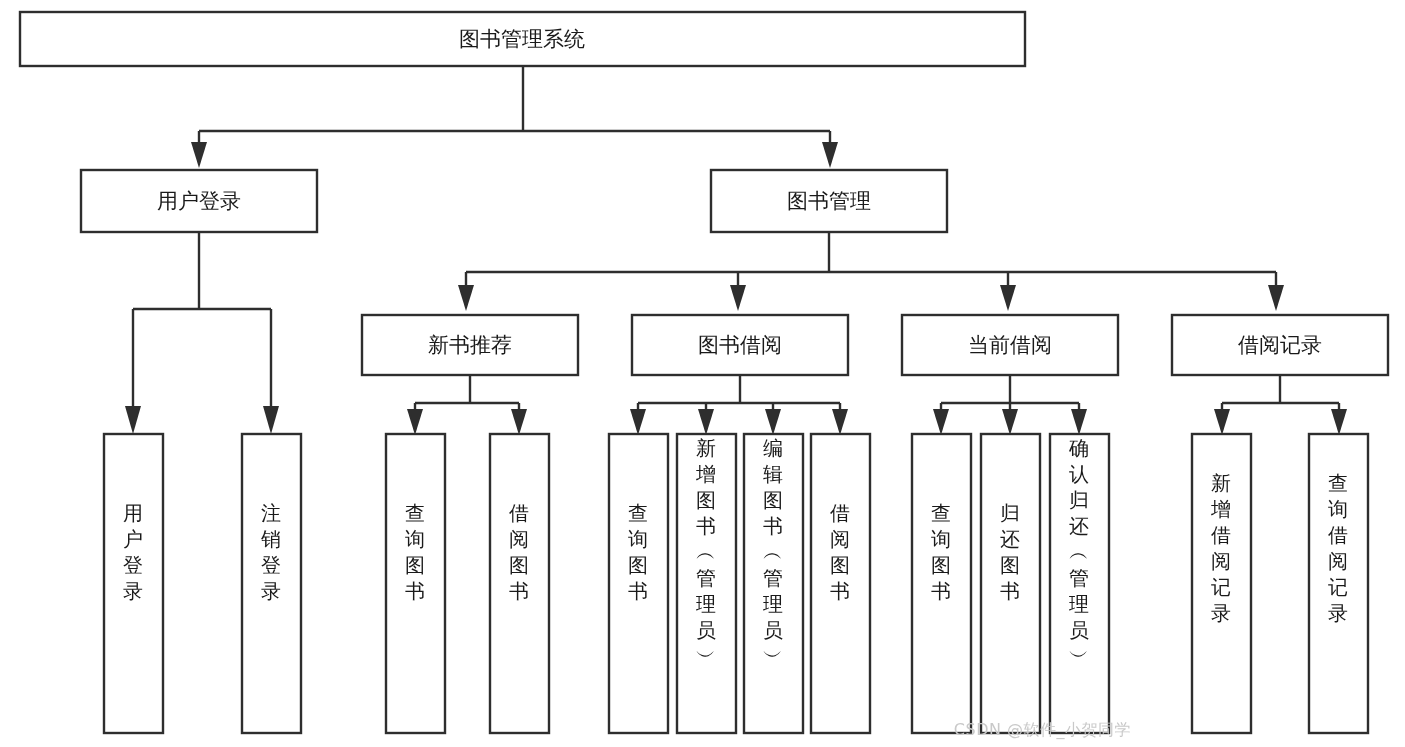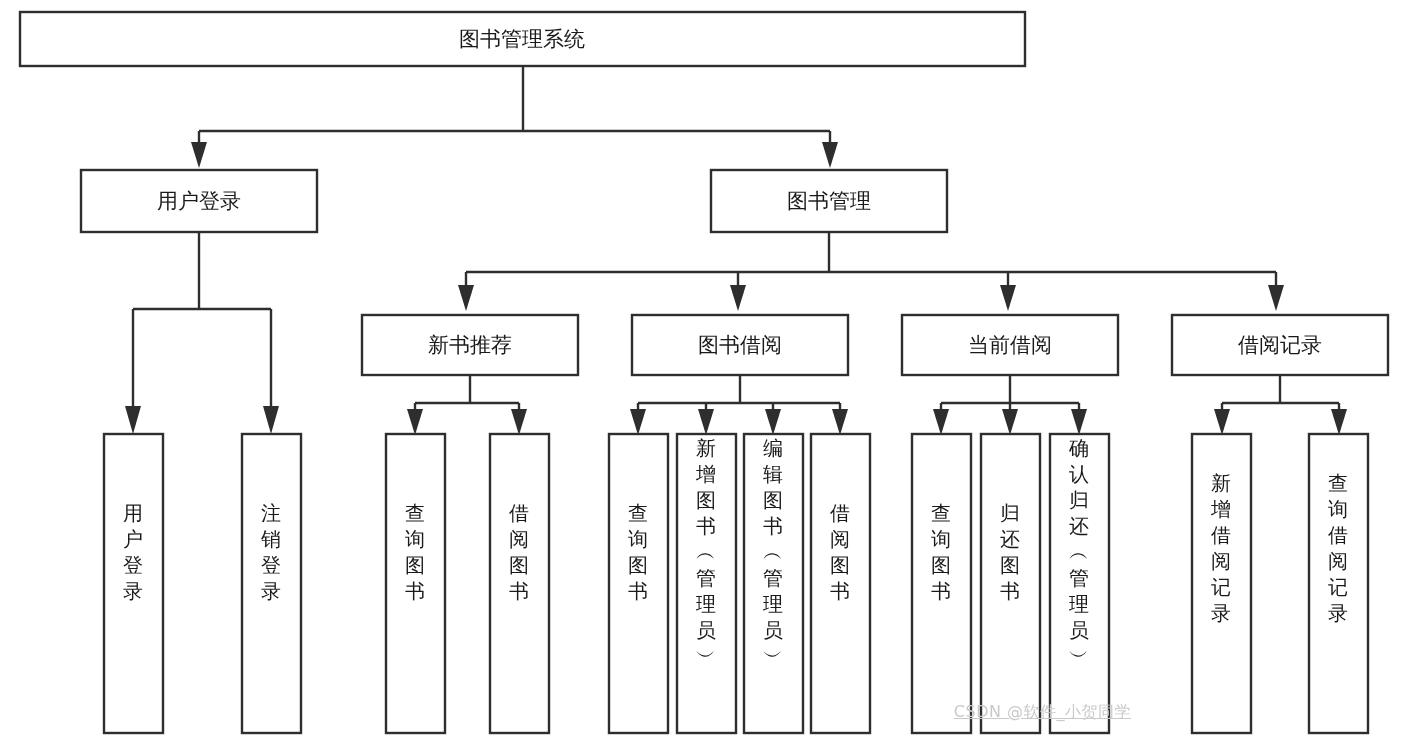--- a/index.html
+++ b/index.html
@@ -49,28 +49,27 @@
   }
   .node-label-vertical {
     fill: #1a1a1a;
     font-family: "DejaVu Sans", "Liberation Sans", sans-serif;
     font-size: 20px;
     text-anchor: middle;
   }
   .watermark {
     position: absolute;
     right: 8px;
-    bottom: 24px;
+    bottom: 6px;
     color: #c9c9c9;
     font-size: 16px;
     font-family: "DejaVu Sans", "Liberation Sans", sans-serif;
     letter-spacing: 0.5px;
     white-space: nowrap;
     pointer-events: none;
-    text-decoration: underline;
   }
 </style>
 </head>
 <body>
 
 <div id="diagram-root">
 
   <svg class="diagram-svg" viewBox="0 0 1405 747" xmlns="http://www.w3.org/2000/svg">
 
     <g>

